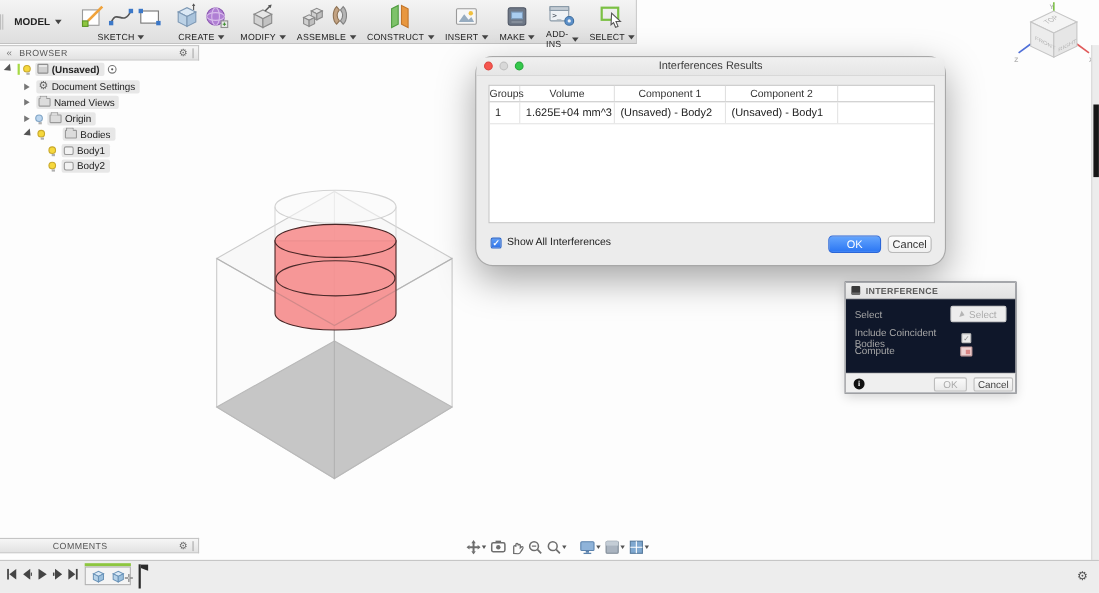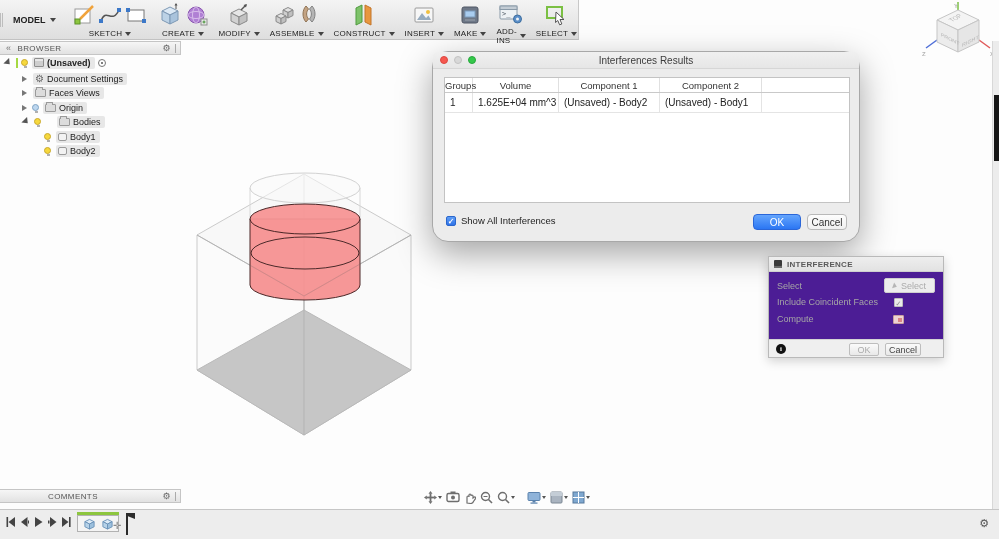--- a/index.html
+++ b/index.html
@@ -73,21 +73,21 @@
   .dlg-check { position:absolute; left:13px; top:163px; display:flex; align-items:center; gap:5px; font-size:9.5px; color:#222; }
   .cb { width:10px;height:10px;background:linear-gradient(#5e9df5,#2f73e8);border:1px solid #2a66cc;border-radius:2px;
     color:#fff;font-size:8px;line-height:10px;text-align:center;font-weight:bold; }
   .btn { display:inline-block; text-align:center; font-size:10px; border-radius:4px; cursor:default; }
   .btn-ok { position:absolute; left:320px; top:162px; width:48px; height:16px; line-height:16px;
     background:linear-gradient(#64a5fd,#2b76f3); border:1px solid #2a66d8; color:#fff; }
   .btn-cancel { position:absolute; left:374px; top:162px; width:40px; height:16px; line-height:15px;
     background:linear-gradient(#fdfdfd,#f0f0f0); border:1px solid #b9b9b9; color:#333; }
 
   
-  .palette { left:768px; top:256px; width:176px; height:102px; background:#4c1d95;
+  .palette { left:768px; top:256px; width:156px; height:102px; background:#0f172a;
     border:1px solid #b9b9b9; box-shadow:0 3px 10px rgba(0,0,0,.18); font-size:9px; color:#a6a6a6; }
   .pal-header { height:15px; background:linear-gradient(#eee,#e2e2e2); border-bottom:1px solid #cfcfcf;
     display:flex; align-items:center; gap:5px; padding-left:5px; font-size:8px; font-weight:bold; color:#5a5a5a; letter-spacing:.3px; }
   .pal-hicon { width:8px;height:8px;background:#3a3a3a;border-radius:1px; box-shadow:inset 0 -2px 0 #6a6a6a; }
   .pal-row { position:absolute; left:8px; right:8px; display:flex; align-items:center; justify-content:space-between; }
   .pal-selbtn { display:flex; align-items:center; gap:4px; background:#ededed; border:1px solid #cfcfcf;
     border-radius:2px; height:15px; padding:0 8px; color:#ababab; }
   .sel-cursor { width:0;height:0;border-left:4px solid #b5b5b5;border-top:3px solid transparent;border-bottom:3px solid transparent; transform:rotate(20deg); }
   .cb-gray { width:9px;height:9px;background:#eaeaea;border:1px solid #bdbdbd;border-radius:1px;color:#8a8a8a;font-size:7px;line-height:9px;text-align:center; }
   .compute-icon { width:11px;height:9px;background:#edd3d3;border:1px solid #c9a0a0;border-radius:1px;position:relative; }
@@ -372,21 +372,21 @@
     <span class="row-hl" style="margin-left:6px;">
       <span class="gear-glyph">⚙</span>
       <span>Document Settings</span>
     </span>
   </div>
 
   <div class="tree-row" style="left:22px; top:45px;">
     <span class="tri-closed"></span>
     <span class="row-hl" style="margin-left:6px;">
       <span class="folder"></span>
-      <span>Faces Views</span>
+      <span>Named Views</span>
     </span>
   </div>
 
   <div class="tree-row" style="left:22px; top:60px;">
     <span class="tri-closed"></span>
     <span class="bulb blue" style="margin-left:5px;"></span>
     <span class="row-hl" style="margin-left:4px;">
       <span class="folder"></span>
       <span>Origin</span>
     </span>
@@ -482,21 +482,21 @@
     <span>INTERFERENCE</span>
   </div>
   <div class="pal-row" style="top:21px;">
     <span>Select</span>
     <span class="pal-selbtn">
       <span class="sel-cursor"></span>
       <span>Select</span>
     </span>
   </div>
   <div class="pal-row" style="top:40px;">
-    <span>Include Coincident Faces</span>
+    <span>Include Coincident Bodies</span>
     <span class="cb-gray" style="margin-right:32px;">✓</span>
   </div>
   <div class="pal-row" style="top:57px;">
     <span>Compute</span>
     <span class="compute-icon" style="margin-right:31px;"></span>
   </div>
   <div class="pal-footer">
     <span class="info-circ">i</span>
     <span class="pal-btn pal-ok">OK</span>
     <span class="pal-btn pal-cancel">Cancel</span>

